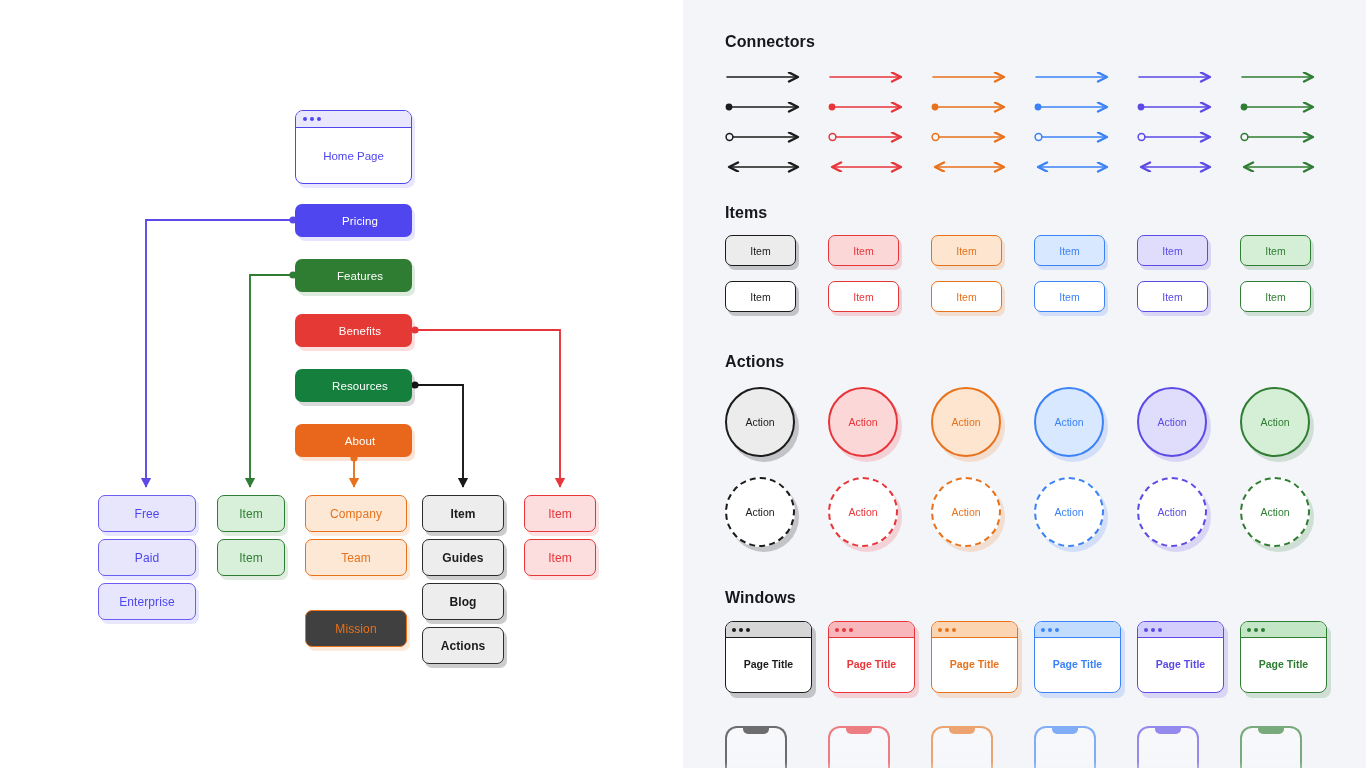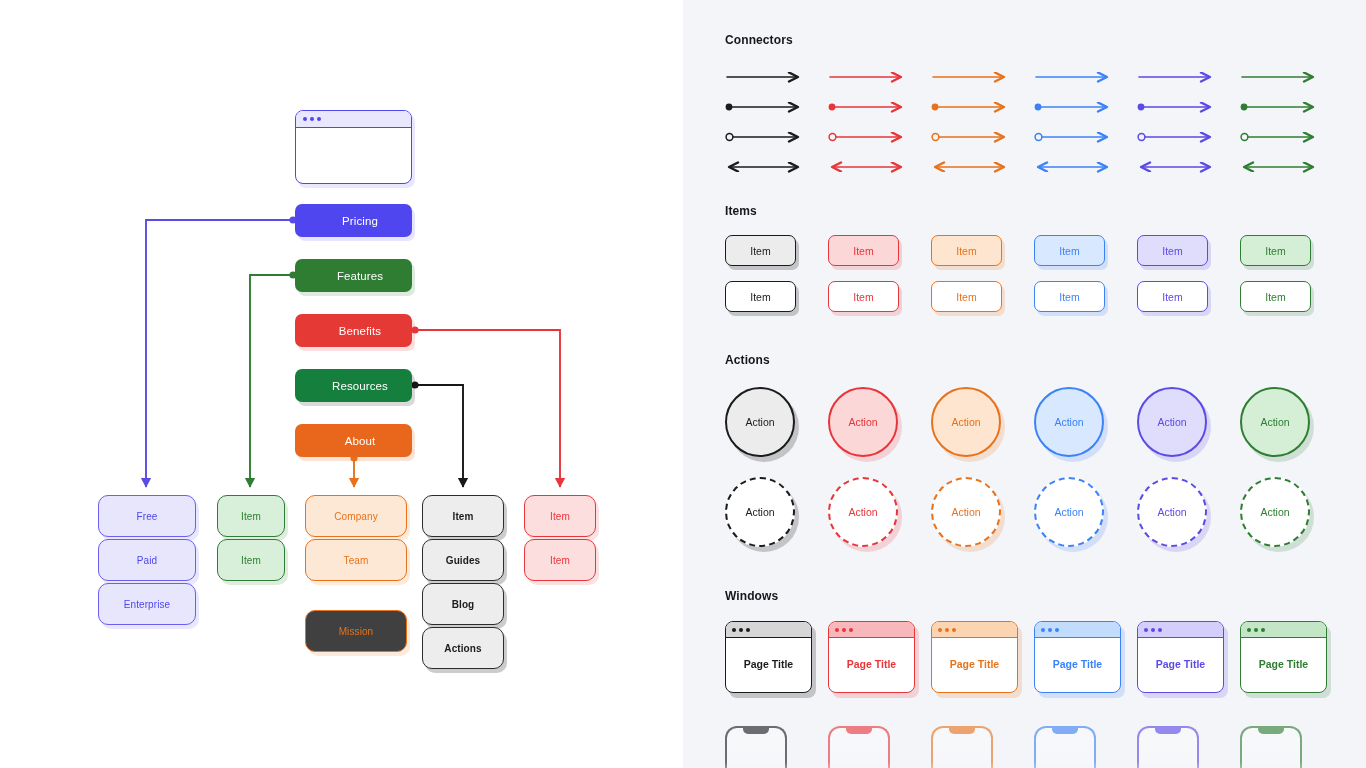--- a/index.html
+++ b/index.html
@@ -37,25 +37,25 @@
     font-weight: 400;
   }
   .node.parent.sh-indigo { box-shadow: 3px 4px 0 rgba(99,91,255,.16); }
   .node.parent.sh-green  { box-shadow: 3px 4px 0 rgba(46,125,50,.16); }
   .node.parent.sh-red    { box-shadow: 3px 4px 0 rgba(229,57,53,.16); }
   .node.parent.sh-black  { box-shadow: 3px 4px 0 rgba(20,20,20,.16); }
   .node.parent.sh-orange { box-shadow: 3px 4px 0 rgba(232,103,28,.18); }
 
   
   .node.child {
-    width: 98px; height: 42px;
+    width: 98px; height: 37px;
     justify-content: center;
     font-weight: 500;
-    font-size: 10px;
-    border-width: 1.6px; border-style: solid; border-radius: 10px;
+    font-size: 12px;
+    border-width: 1.6px; border-style: solid;
   }
   .node.child.w-big { width: 102px; }
 
   
   #home-window {
     position: absolute;
     left: 295px; top: 110px;
     width: 117px; height: 74px;
     border: 1.8px solid #4f46ef;
     border-radius: 8px;
@@ -76,21 +76,21 @@
 
   
   #panel {
     position: absolute; left: 683px; top: 0;
     width: 683px; height: 768px;
     background: #f4f5f9;
     overflow: hidden;
   }
   .section-title {
     position: absolute;
-    font-size: 12px; font-weight: 700; color: #15171c;
+    font-size: 16px; font-weight: 700; color: #15171c;
     letter-spacing: .1px;
   }
   .lib-row { position: absolute; display: flex; }
 
   
   .conn { width: 103px; height: 30px; display: block; }
 
   
   .lib-item {
     width: 71px; height: 31px;
@@ -183,20 +183,21 @@
       <path d="M354,458 V487" fill="none" stroke="#e8721c" stroke-width="1.9" marker-end="url(#ar-orange)"></path>
       <circle cx="354" cy="458" r="3.6" fill="#e8721c"></circle>
     </svg>
 
     <div id="home-window">
       <div class="titlebar">
         <span class="dot"></span>
         <span class="dot"></span>
         <span class="dot"></span>
       </div>
+      <div class="title">Home Page</div>
     </div>
 
     <div class="node parent sh-indigo" style="left:295px;top:204px;background:#4f46ef">
       <span>Pricing</span>
     </div>
     <div class="node parent sh-green" style="left:295px;top:259px;background:#2e7d32">
       <span>Features</span>
     </div>
     <div class="node parent sh-red" style="left:295px;top:314px;background:#e53935">
       <span>Benefits</span>

